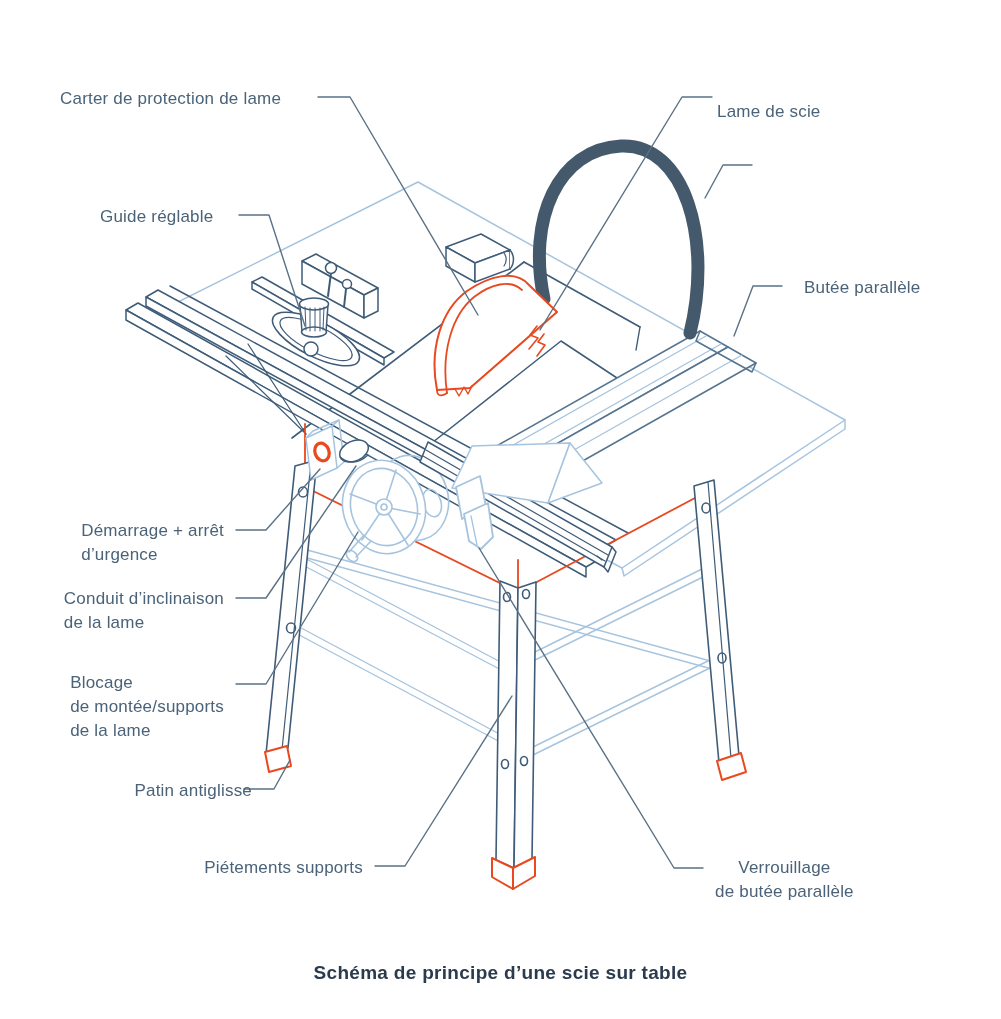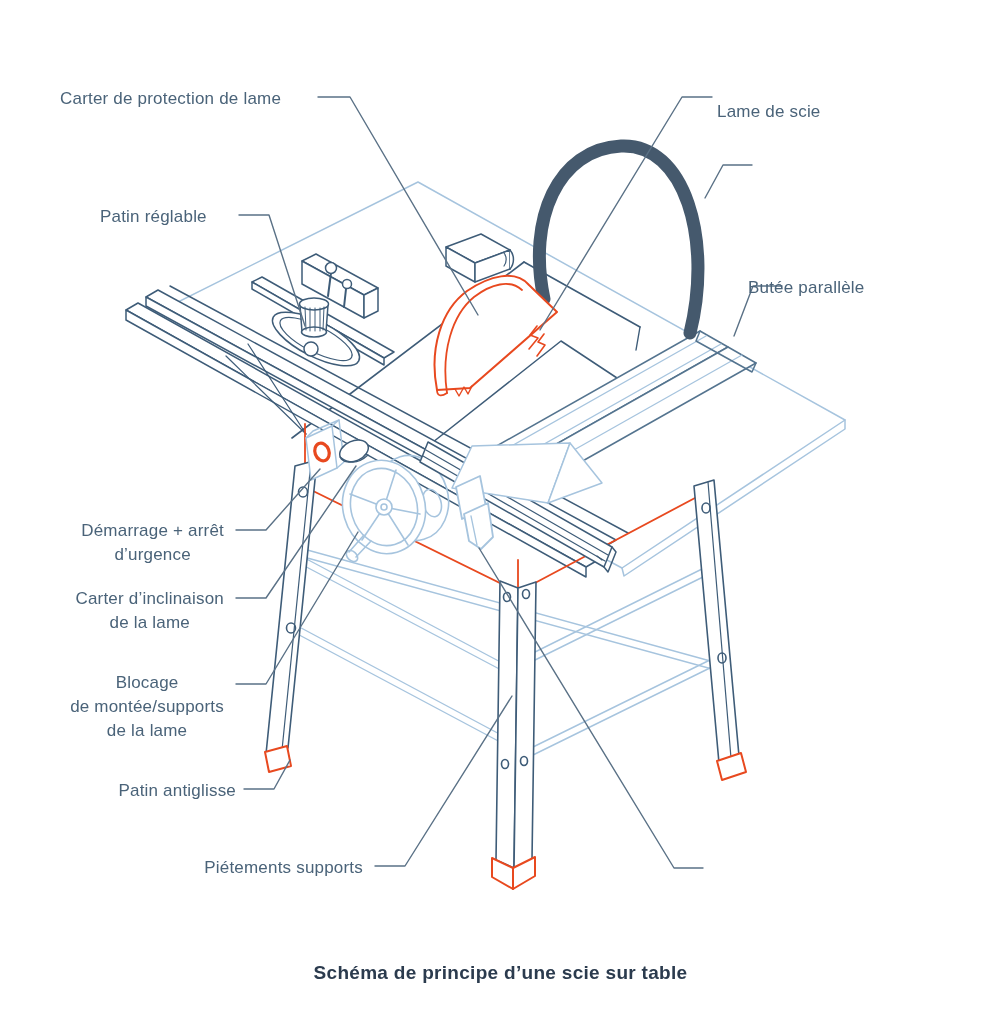--- a/index.html
+++ b/index.html
@@ -2,21 +2,21 @@
 <html><head>
 <meta charset="utf-8">
 <style>
   html,body{margin:0;padding:0;background:#ffffff;}
   .stage{position:relative;width:1001px;height:1019px;background:#fff;overflow:hidden;
          font-family:"Liberation Sans",sans-serif;}
   .stage svg{position:absolute;left:0;top:0;}
   .label{position:absolute;font-size:17px;line-height:24px;font-weight:500;
          color:#4a6379;letter-spacing:.2px;white-space:nowrap;text-align:center;}
   .label span{display:block;}
-  .label.r{text-align:center;}
+  .label.r{text-align:left;}
   .caption{position:absolute;left:0;top:962px;width:100%;text-align:center;
            font-size:19px;font-weight:600;color:#2b3b4e;letter-spacing:.3px;}
 </style>
 </head>
 <body>
 
 <div class="stage">
 
 <svg width="1001" height="1019" viewBox="0 0 1001 1019">
   <g fill="none" stroke-linecap="round" stroke-linejoin="round">
@@ -212,48 +212,52 @@
 
 <div class="label" style="left:60px;top:87px">
   <span>Carter de protection de lame</span>
     </div>
 
 <div class="label" style="left:717px;top:100px">
   <span>Lame de scie</span>
     </div>
 
 
-<div class="label" style="left:748px;top:276px">
+<div class="label" style="left:804px;top:276px">
   <span>Butée parallèle</span>
     </div>
 
 <div class="label" style="left:100px;top:205px">
-  <span>Patin réglable</span>
+  <span>Guide réglable</span>
     </div>
 
 <div class="label r" style="right:777px;top:519px">
   <span>Démarrage + arrêt</span>
   <span>d’urgence</span>
     </div>
 
 <div class="label r" style="right:777px;top:587px">
-  <span>Carter d’inclinaison</span>
+  <span>Conduit d’inclinaison</span>
   <span>de la lame</span>
     </div>
 
 <div class="label r" style="right:777px;top:671px">
   <span>Blocage</span>
   <span>de montée/supports</span>
   <span>de la lame</span>
     </div>
 
-<div class="label r" style="right:765px;top:779px">
+<div class="label r" style="right:749px;top:779px">
   <span>Patin antiglisse</span>
     </div>
 
 <div class="label r" style="right:638px;top:856px">
   <span>Piétements supports</span>
     </div>
 
+<div class="label" style="left:715px;top:856px">
+  <span>Verrouillage</span>
+  <span>de butée parallèle</span>
+    </div>
 
 <div class="caption">Schéma de principe d’une scie sur table</div>
 
 </div>
 
 </body></html>

